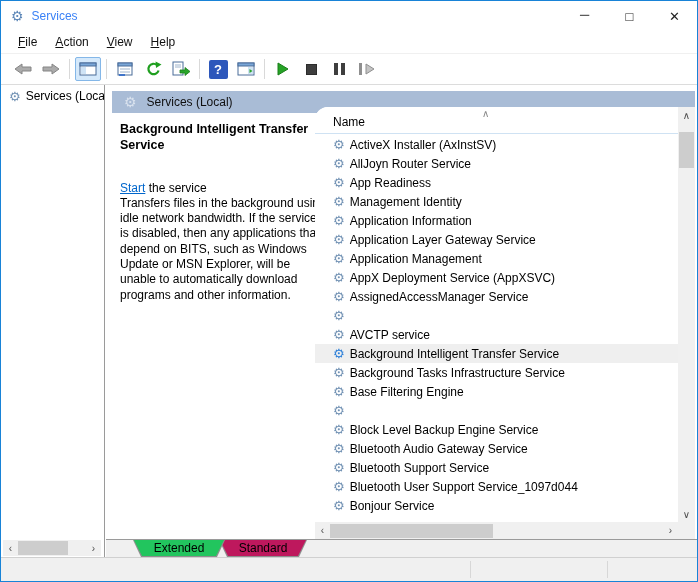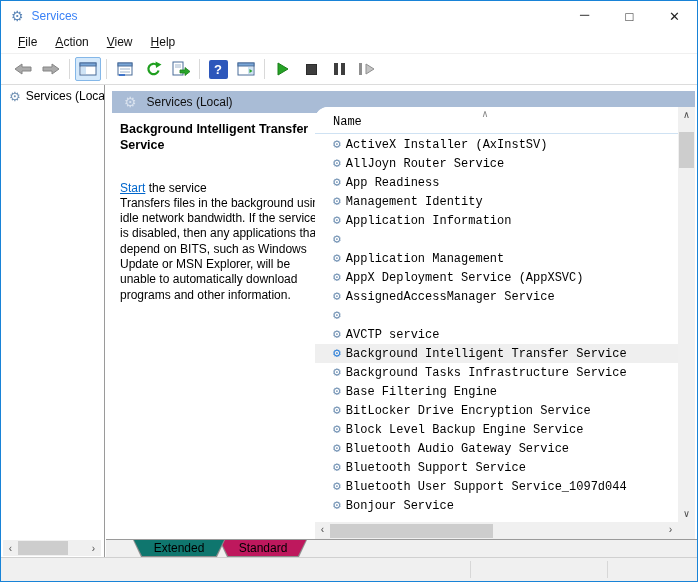--- a/index.html
+++ b/index.html
@@ -46,40 +46,40 @@
   .band .gear{color:#d9e2ee;font-size:14px;}
   .band-title{color:#101010;}
 
   .preview{position:absolute;left:6px;top:30px;width:214px;bottom:19px;padding:6px 4px 0 8px;overflow:hidden;}
   .preview-title{font-weight:bold;font-size:12.5px;line-height:1.3;}
   .preview-action{margin-top:27px;}
   .link{color:#0066cc;text-decoration:underline;}
   .desc-label{margin-top:30px;}
   .desc-text{margin-top:1px;line-height:1.28;width:206px;}
 
-  .list-panel{position:absolute;left:209px;right:2px;top:22px;bottom:18px;background:#fff;border-top-left-radius:13px;overflow:hidden;font-family:Liberation Mono, monospace;}
+  .list-panel{position:absolute;left:209px;right:2px;top:22px;bottom:18px;background:#fff;border-top-left-radius:13px;overflow:hidden;}
   .list-header{position:absolute;top:0;left:0;right:17px;height:27px;background:#fff;border-bottom:1px solid #cfe2f3;padding:8px 0 0 18px;}
   .sort-caret{position:absolute;top:1px;left:46%;font-size:10px;color:#8a8a8a;}
   .rows{position:absolute;top:28px;left:0;right:17px;bottom:17px;overflow:hidden;}
   .row{display:flex;align-items:center;gap:5px;height:19px;padding-left:18px;white-space:nowrap;}
   .row.sel{background:#efefef;}
   .row.sel .gear{color:#2f80d8;}
   .vscroll{position:absolute;top:0;right:0;width:17px;bottom:17px;background:#f0f0f0;}
   .vscroll .sb-arrow{width:17px;height:16px;}
   .vthumb{position:absolute;top:25px;left:1px;right:1px;height:36px;background:#cdcdcd;}
   .sb-down{position:absolute;bottom:0;}
   .list-hscroll{position:absolute;left:0;right:17px;bottom:0;height:17px;background:#f0f0f0;display:flex;align-items:center;}
   .list-hthumb{width:163px;margin-left:0;}
   .corner{position:absolute;right:0;bottom:0;width:17px;height:17px;background:#f0f0f0;}
 
   
   .tabbar{position:absolute;left:0;right:0;bottom:0;height:18px;background:#f0f0f0;border-top:1px solid #9a9a9a;}
   .tab{position:absolute;top:0;height:17px;}
   .tab-outer{position:absolute;inset:0;background:#8e8e8e;clip-path:polygon(0 0,100% 0,calc(100% - 8px) 100%,8px 100%);}
-  .tab-inner{position:absolute;left:1px;right:1px;top:0;bottom:1px;background:#0f766e;clip-path:polygon(0 0,100% 0,calc(100% - 8px) 100%,8px 100%);display:flex;align-items:flex-start;justify-content:center;padding-top:1px;font-size:12px;}
+  .tab-inner{position:absolute;left:1px;right:1px;top:0;bottom:1px;background:#22c55e;clip-path:polygon(0 0,100% 0,calc(100% - 8px) 100%,8px 100%);display:flex;align-items:flex-start;justify-content:center;padding-top:1px;font-size:12px;}
   .tab.inactive .tab-inner{background:#be185d;}
 
   
   .statusbar{position:absolute;left:0;right:0;bottom:0;height:24px;background:#f0f0f0;border-top:1px solid #d0d0d0;}
   .status-div{position:absolute;top:3px;bottom:3px;width:1px;background:#d7d7d7;}
 
   svg{display:block;}
 </style>
 </head>
 <body>
@@ -238,20 +238,21 @@
             <div class="row">
               <span class="gear">⚙</span>
               <span>Management Identity</span>
             </div>
             <div class="row">
               <span class="gear">⚙</span>
               <span>Application Information</span>
             </div>
             <div class="row">
               <span class="gear">⚙</span>
+              <span>Application Layer Gateway Service</span>
             </div>
             <div class="row">
               <span class="gear">⚙</span>
               <span>Application Management</span>
             </div>
             <div class="row">
               <span class="gear">⚙</span>
               <span>AppX Deployment Service (AppXSVC)</span>
             </div>
             <div class="row">
@@ -272,21 +273,20 @@
             <div class="row">
               <span class="gear">⚙</span>
               <span>Background Tasks Infrastructure Service</span>
             </div>
             <div class="row">
               <span class="gear">⚙</span>
               <span>Base Filtering Engine</span>
             </div>
             <div class="row">
               <span class="gear">⚙</span>
-              <span>BitLocker Drive Encryption Service</span>
             </div>
             <div class="row">
               <span class="gear">⚙</span>
               <span>Block Level Backup Engine Service</span>
             </div>
             <div class="row">
               <span class="gear">⚙</span>
               <span>Bluetooth Audio Gateway Service</span>
             </div>
             <div class="row">

